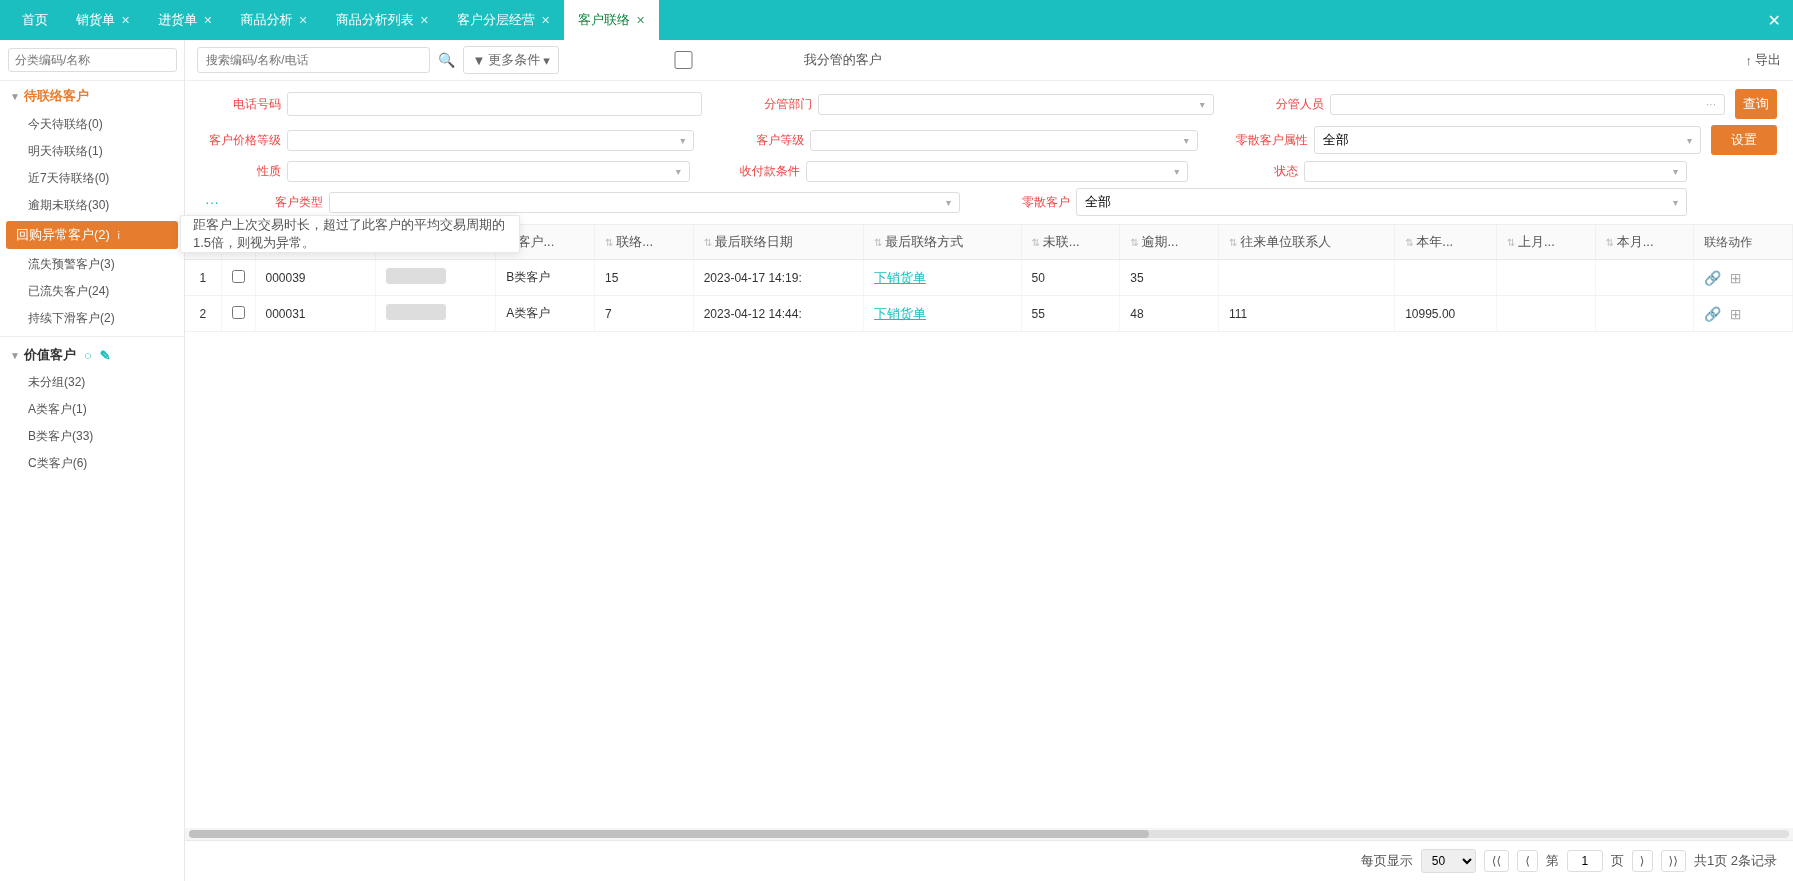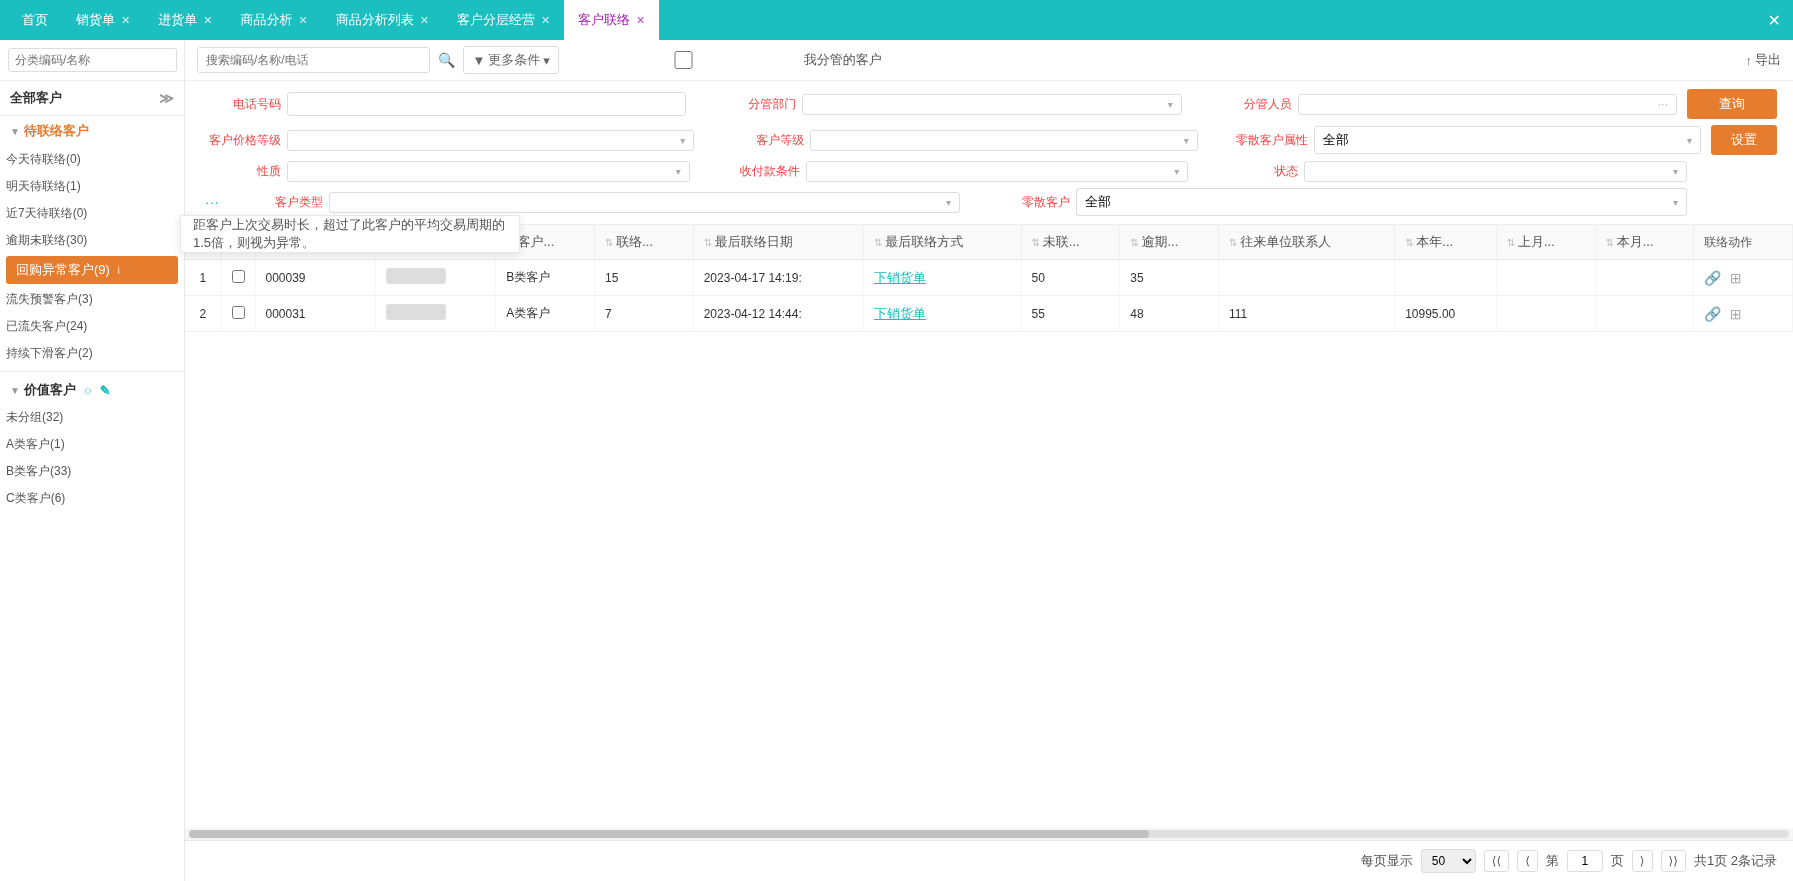--- a/index.html
+++ b/index.html
@@ -20,21 +20,21 @@
       height: 40px;
       display: flex;
       align-items: center;
       cursor: pointer;
       color: white;
       font-size: 13px;
       white-space: nowrap;
     }
     .top-nav .nav-item.active {
       background: white;
-      color: #a21caf;
+      color: #15803d;
     }
     .top-nav .nav-item .close-x {
       margin-left: 6px;
       font-size: 11px;
       opacity: 0.8;
     }
     .top-nav .window-close {
       position: absolute;
       right: 12px;
       top: 50%;
@@ -99,21 +99,21 @@
       color: #e67c2e;
       font-weight: bold;
       display: flex;
       align-items: center;
       gap: 4px;
       cursor: pointer;
       font-size: 12px;
     }
     .sidebar-group-title .arrow { font-size: 10px; color: #999; }
     .sidebar-item {
-      padding: 5px 10px 5px 6px;
+      padding: 5px 10px 5px 28px;
       color: #555;
       cursor: pointer;
       font-size: 12px;
       white-space: nowrap;
       overflow: hidden;
       text-overflow: ellipsis;
     }
     .sidebar-item.highlighted {
       background: #e67c2e;
       color: white;
@@ -243,21 +243,21 @@
       align-items: center;
       justify-content: space-between;
       position: relative;
     }
     .filter-select .chevron { color: #aaa; font-size: 10px; }
     .query-btn {
       background: #e67c2e;
       color: white;
       border: none;
       border-radius: 3px;
-      padding: 6px 32px;
+      padding: 6px 8px;
       cursor: pointer;
       font-size: 13px;
       white-space: nowrap;
     }
     .settings-btn {
       background: #e67c2e;
       color: white;
       border: none;
       border-radius: 3px;
       padding: 6px 20px;
@@ -430,36 +430,32 @@
   <span class="window-close">✕</span>
 </div>
 
 <div class="main-layout">
 
   <div class="sidebar">
     <div class="sidebar-search">
       <input type="text" placeholder="分类编码/名称" style="">
       <span class="search-btn">🔍</span>
     </div>
-    <div class="sidebar-header">
-      <span>全部客户</span>
-      <span class="collapse-btn">≫</span>
-    </div>
 
     <div class="sidebar-group-title">
       <span class="arrow">▼</span>
       <span>待联络客户</span>
     </div>
     <div class="sidebar-item">今天待联络(0)</div>
     <div class="sidebar-item">明天待联络(1)</div>
     <div class="sidebar-item">近7天待联络(0)</div>
     <div class="sidebar-item">逾期未联络(30)</div>
 
     <div class="sidebar-item highlighted">
-      <span>回购异常客户(9)</span>
+      <span>回购异常客户(2)</span>
       <span style="color:rgba(255,255,255,0.8);font-size:11px;margin-left:4px;">ℹ</span>
     </div>
     <div class="sidebar-item">流失预警客户(3)</div>
     <div class="sidebar-item">已流失客户(24)</div>
     <div class="sidebar-item">持续下滑客户(2)</div>
 
     <div class="sidebar-divider"></div>
 
     <div class="sidebar-group2-title">
       <span class="arrow">▼</span>

